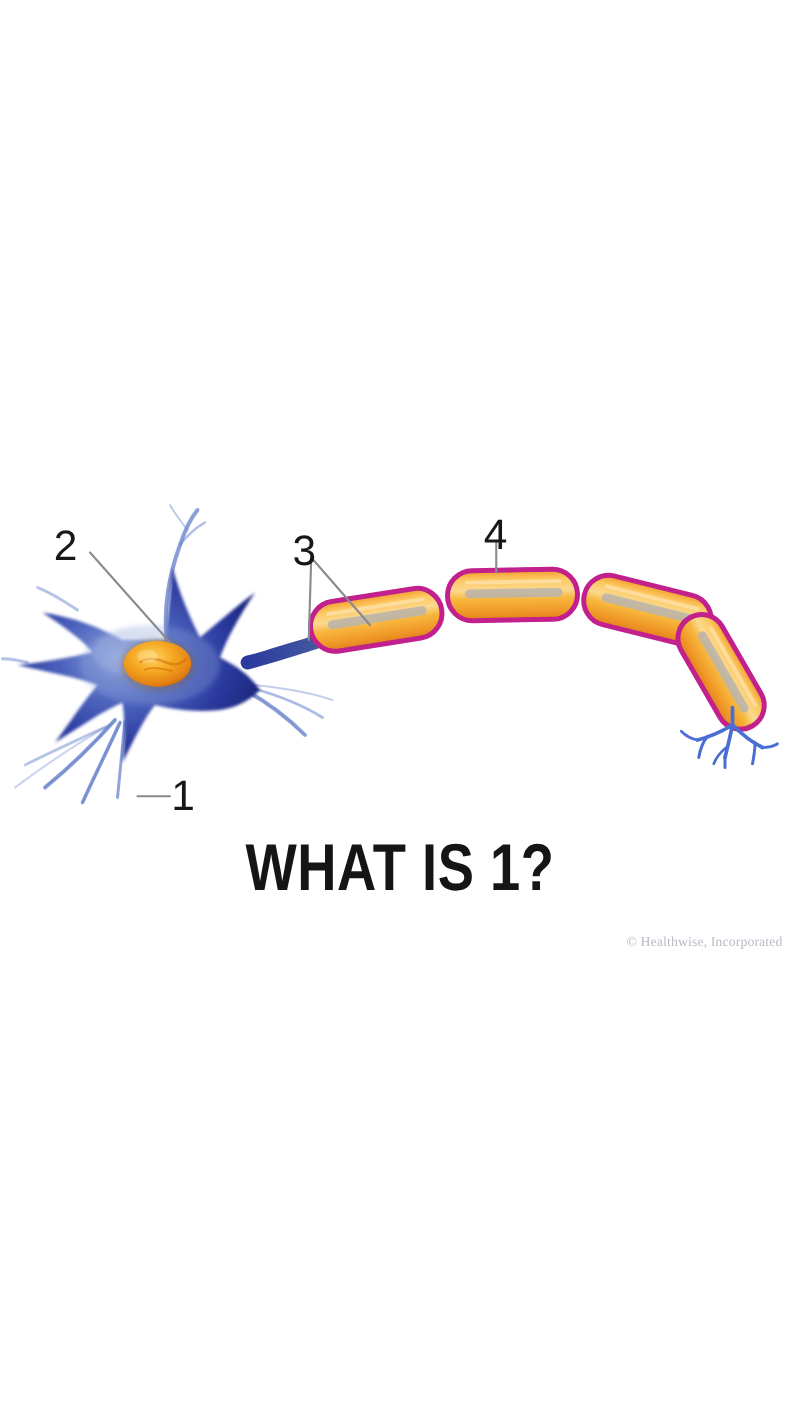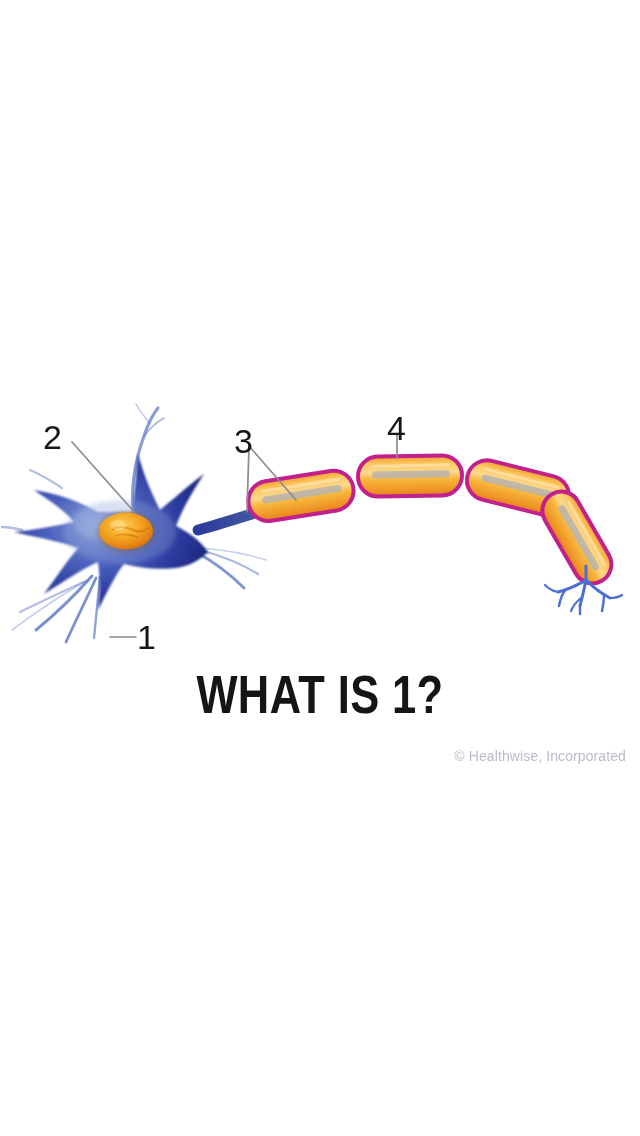--- a/index.html
+++ b/index.html
@@ -68,22 +68,22 @@
     transform-origin: center top;
     white-space: nowrap;
     user-select: none;
   }
 
   
   #copyright {
     position: absolute;
     right: 14px;
     top: 748px;
-    font-family: Liberation Sans, sans-serif;
-    font-size: 14px;
+    font-family: Liberation Serif, serif;
+    font-size: 11px;
     font-weight: 400;
     color: #b9bcc6;
     letter-spacing: 0.1px;
     white-space: nowrap;
     user-select: none;
     margin-left: 40px;
   }
 </style>
 </head>
 <body>

